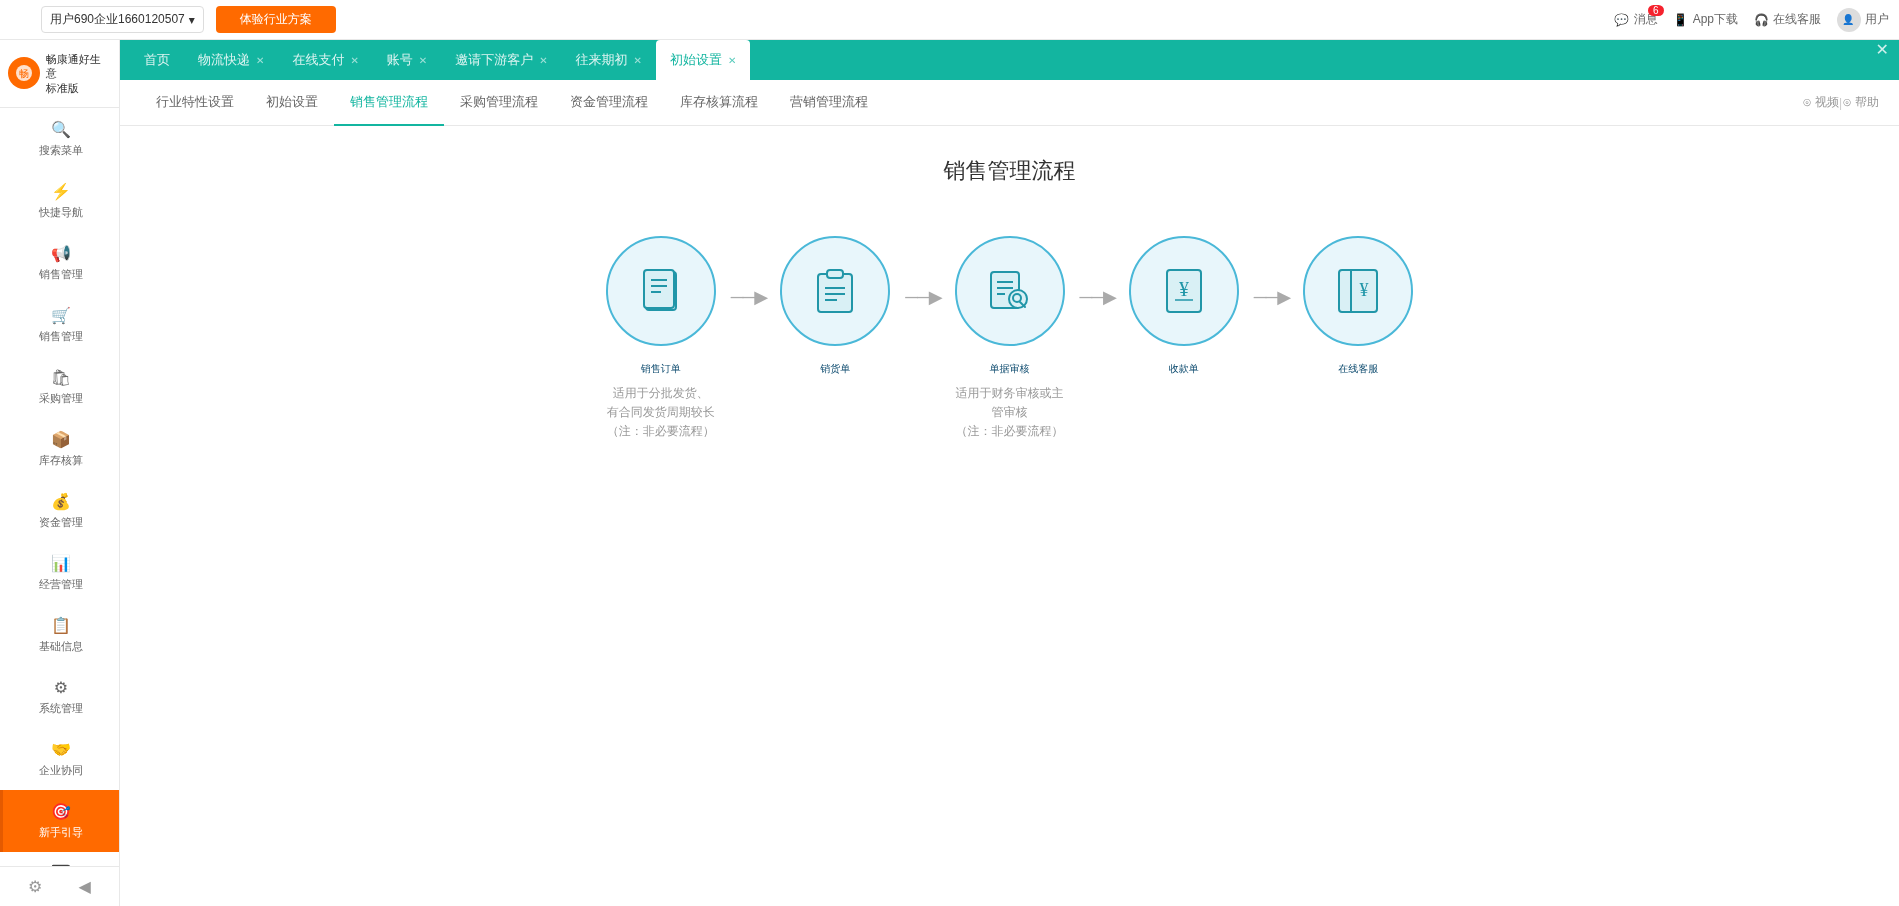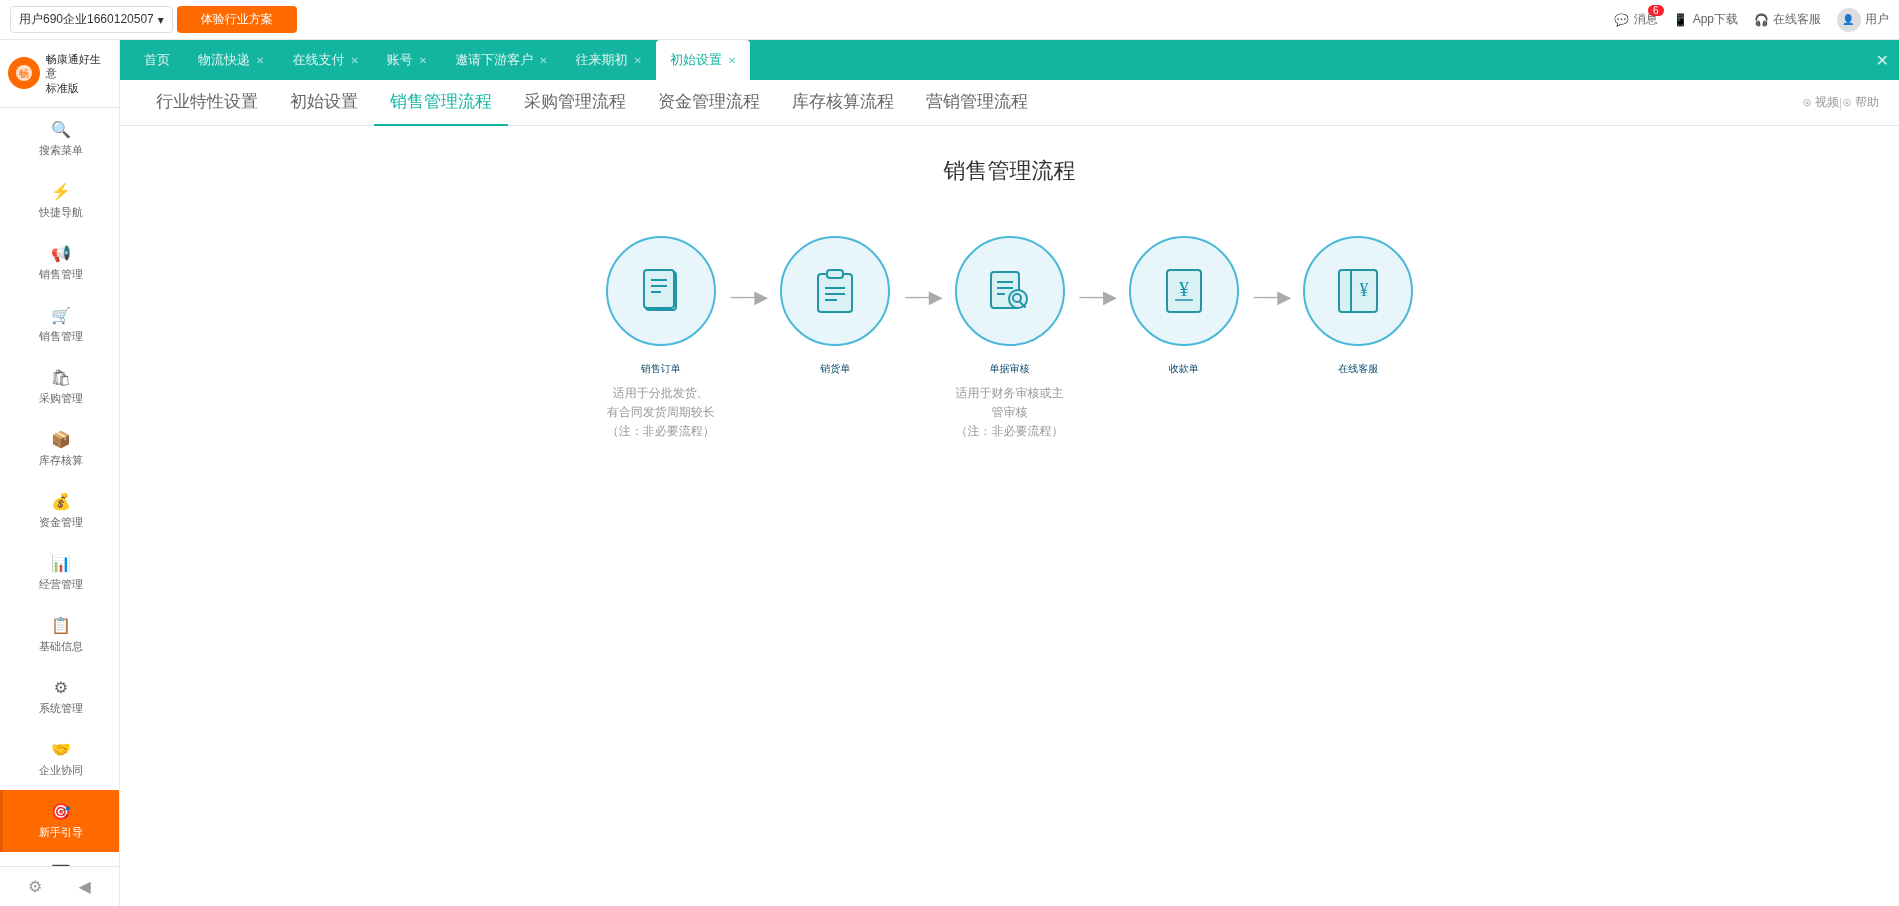--- a/index.html
+++ b/index.html
@@ -1,21 +1,21 @@
 <!DOCTYPE html>
 <html><head>
   <meta charset="utf-8">
   <style>
     * { box-sizing: border-box; margin: 0; padding: 0; }
     body { font-family: "Microsoft YaHei", "PingFang SC", sans-serif; font-size: 13px; background: #f5f5f5; color: #333; height: 906px; overflow: hidden; }
 
     
     .app-wrapper { display: flex; flex-direction: column; height: 100%; }
     .top-bar { height: 40px; background: #fff; display: flex; align-items: center; justify-content: space-between; padding: 0 10px; border-bottom: 1px solid #e8e8e8; flex-shrink: 0; }
-    .top-bar-left { display: flex; align-items: center; gap: 4px; }
+    .top-bar-left { display: flex; align-items: center; gap: 12px; margin-left: 31px; }
     .top-bar-right { display: flex; align-items: center; gap: 16px; color: #666; font-size: 12px; }
     .user-selector { display: flex; align-items: center; gap: 4px; border: 1px solid #ddd; padding: 4px 8px; border-radius: 4px; cursor: pointer; font-size: 12px; }
     .trial-btn { background: #ff6a00; color: #fff; border: none; padding: 5px 24px; border-radius: 4px; cursor: pointer; font-size: 12px; }
     .top-bar-icon { display: flex; align-items: center; gap: 4px; cursor: pointer; color: #666; font-size: 12px; position: relative; }
     .badge { position: absolute; top: -6px; right: -6px; background: #f5222d; color: #fff; border-radius: 8px; font-size: 10px; padding: 0 4px; min-width: 16px; text-align: center; }
     .avatar { width: 24px; height: 24px; border-radius: 50%; background: #ddd; display: flex; align-items: center; justify-content: center; font-size: 10px; }
 
     .main-body { display: flex; flex: 1; overflow: hidden; }
 
     
@@ -27,33 +27,33 @@
     .sidebar-item { display: flex; flex-direction: column; align-items: center; padding: 12px 4px; cursor: pointer; color: #666; font-size: 11px; gap: 4px; border-left: 3px solid transparent; }
     .sidebar-item.active { background: #ff6a00; color: #fff; border-left-color: #e55a00; }
     .sidebar-item .si-icon { font-size: 16px; }
     .sidebar-bottom { padding: 10px; display: flex; justify-content: space-around; border-top: 1px solid #e8e8e8; }
     .sidebar-bottom-btn { cursor: pointer; color: #999; font-size: 16px; }
 
     
     .content-area { flex: 1; display: flex; flex-direction: column; overflow: hidden; }
 
     
-    .nav-tabs { background: #13b5a0; display: flex; align-items: center; height: 40px; padding: 0 10px; flex-shrink: 0; }
+    .nav-tabs { background: #13b5a0; display: flex; height: 40px; padding: 0 10px; flex-shrink: 0; }
     .nav-tab { padding: 0 14px; height: 40px; display: flex; align-items: center; color: #fff; font-size: 13px; cursor: pointer; gap: 4px; opacity: 0.85; }
     .nav-tab.active { background: #fff; color: #13b5a0; border-radius: 4px 4px 0 0; opacity: 1; }
     .nav-tab .close-x { font-size: 10px; color: inherit; opacity: 0.7; margin-left: 2px; }
     .nav-spacer { flex: 1; }
     .nav-close-btn { color: #fff; cursor: pointer; font-size: 16px; opacity: 0.8; }
 
     
     .page-content { flex: 1; background: #fff; overflow-y: auto; }
 
     
     .sub-tabs { display: flex; align-items: center; padding: 0 20px; border-bottom: 1px solid #e8e8e8; height: 46px; }
-    .sub-tab { padding: 0 16px; height: 46px; display: flex; align-items: center; font-size: 17px; color: #666; cursor: pointer; border-bottom: 2px solid transparent; }
+    .sub-tab { padding: 0 16px; height: 46px; display: flex; align-items: center; font-size: 13px; color: #666; cursor: pointer; border-bottom: 2px solid transparent; }
     .sub-tab.active { color: #13b5a0; border-bottom-color: #13b5a0; font-weight: 500; }
     .sub-tab-actions { margin-left: auto; display: flex; align-items: center; color: #999; font-size: 12px; cursor: pointer; }
     .sub-tab-actions span { display: flex; align-items: center; gap: 4px; }
 
     
     .flow-area { padding: 30px 40px; }
     .flow-title { text-align: center; font-size: 22px; color: #333; margin-bottom: 50px; font-weight: 500; }
     .flow-diagram { display: flex; align-items: flex-start; justify-content: center; gap: 0; }
     .flow-node { display: flex; flex-direction: column; align-items: center; width: 160px; }
     .flow-circle { width: 110px; height: 110px; border-radius: 50%; border: 2px solid #4ab8d8; background: #e8f6fb; display: flex; align-items: center; justify-content: center; margin-bottom: 16px; }

